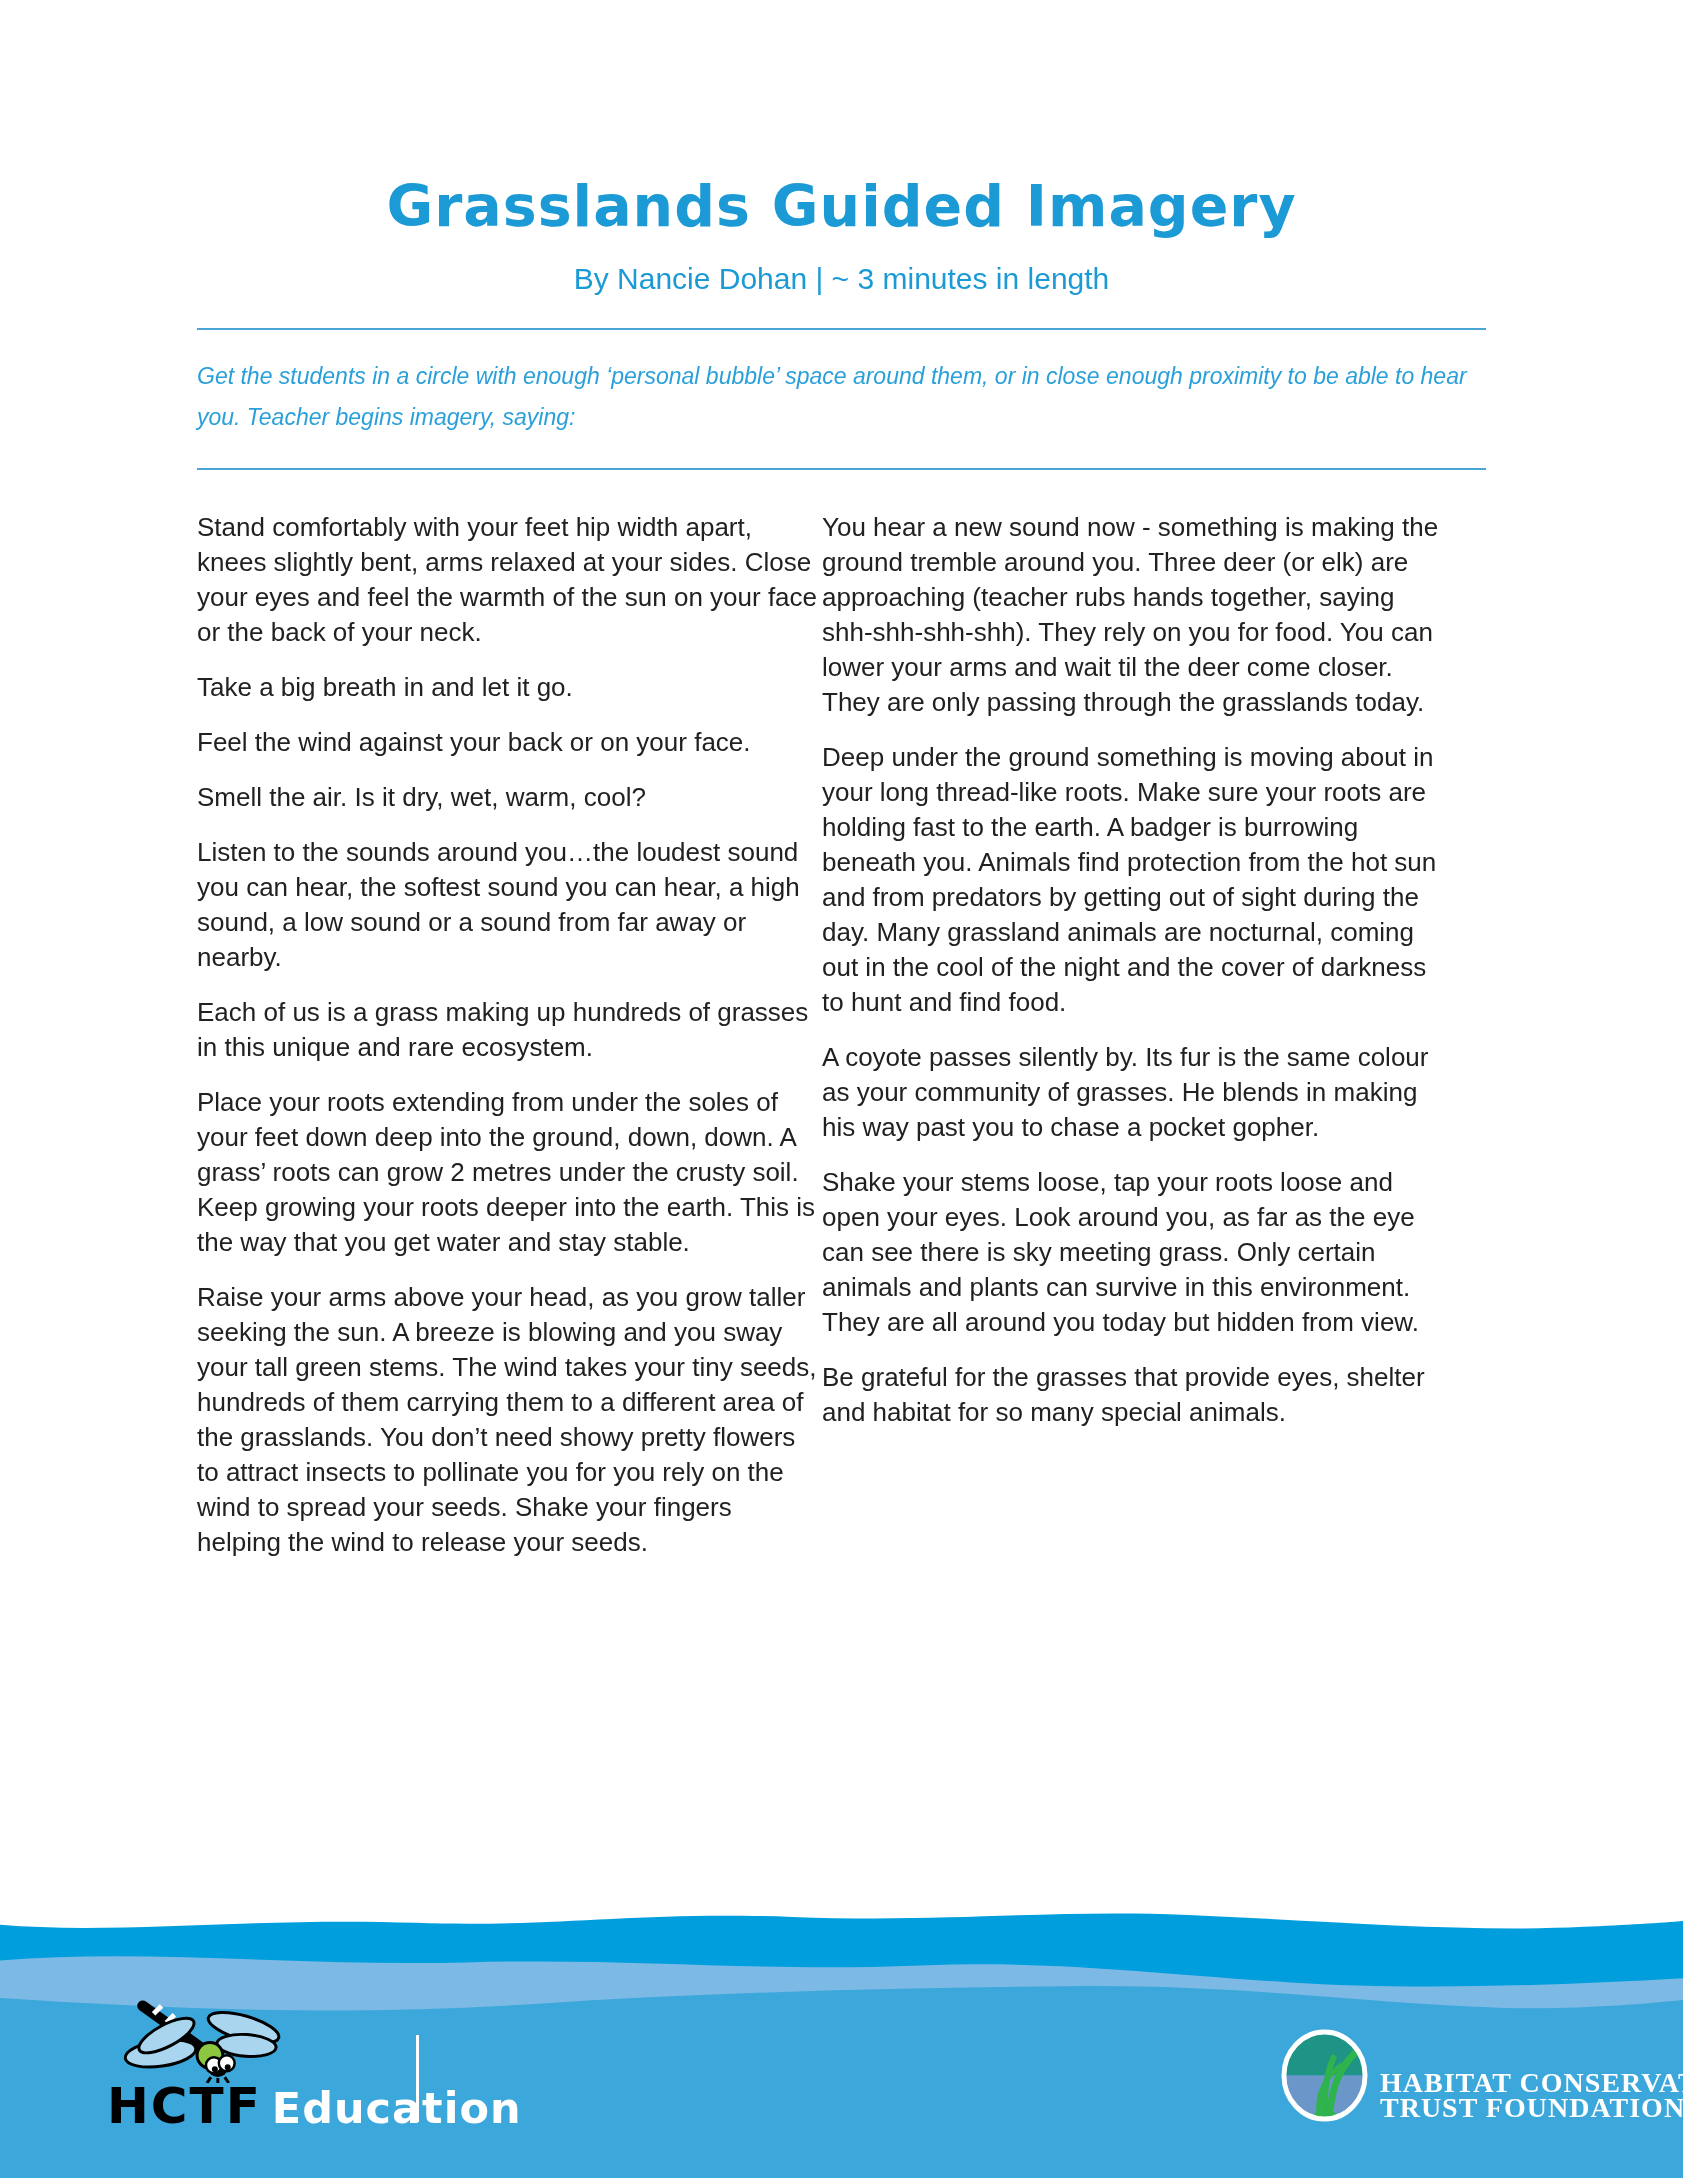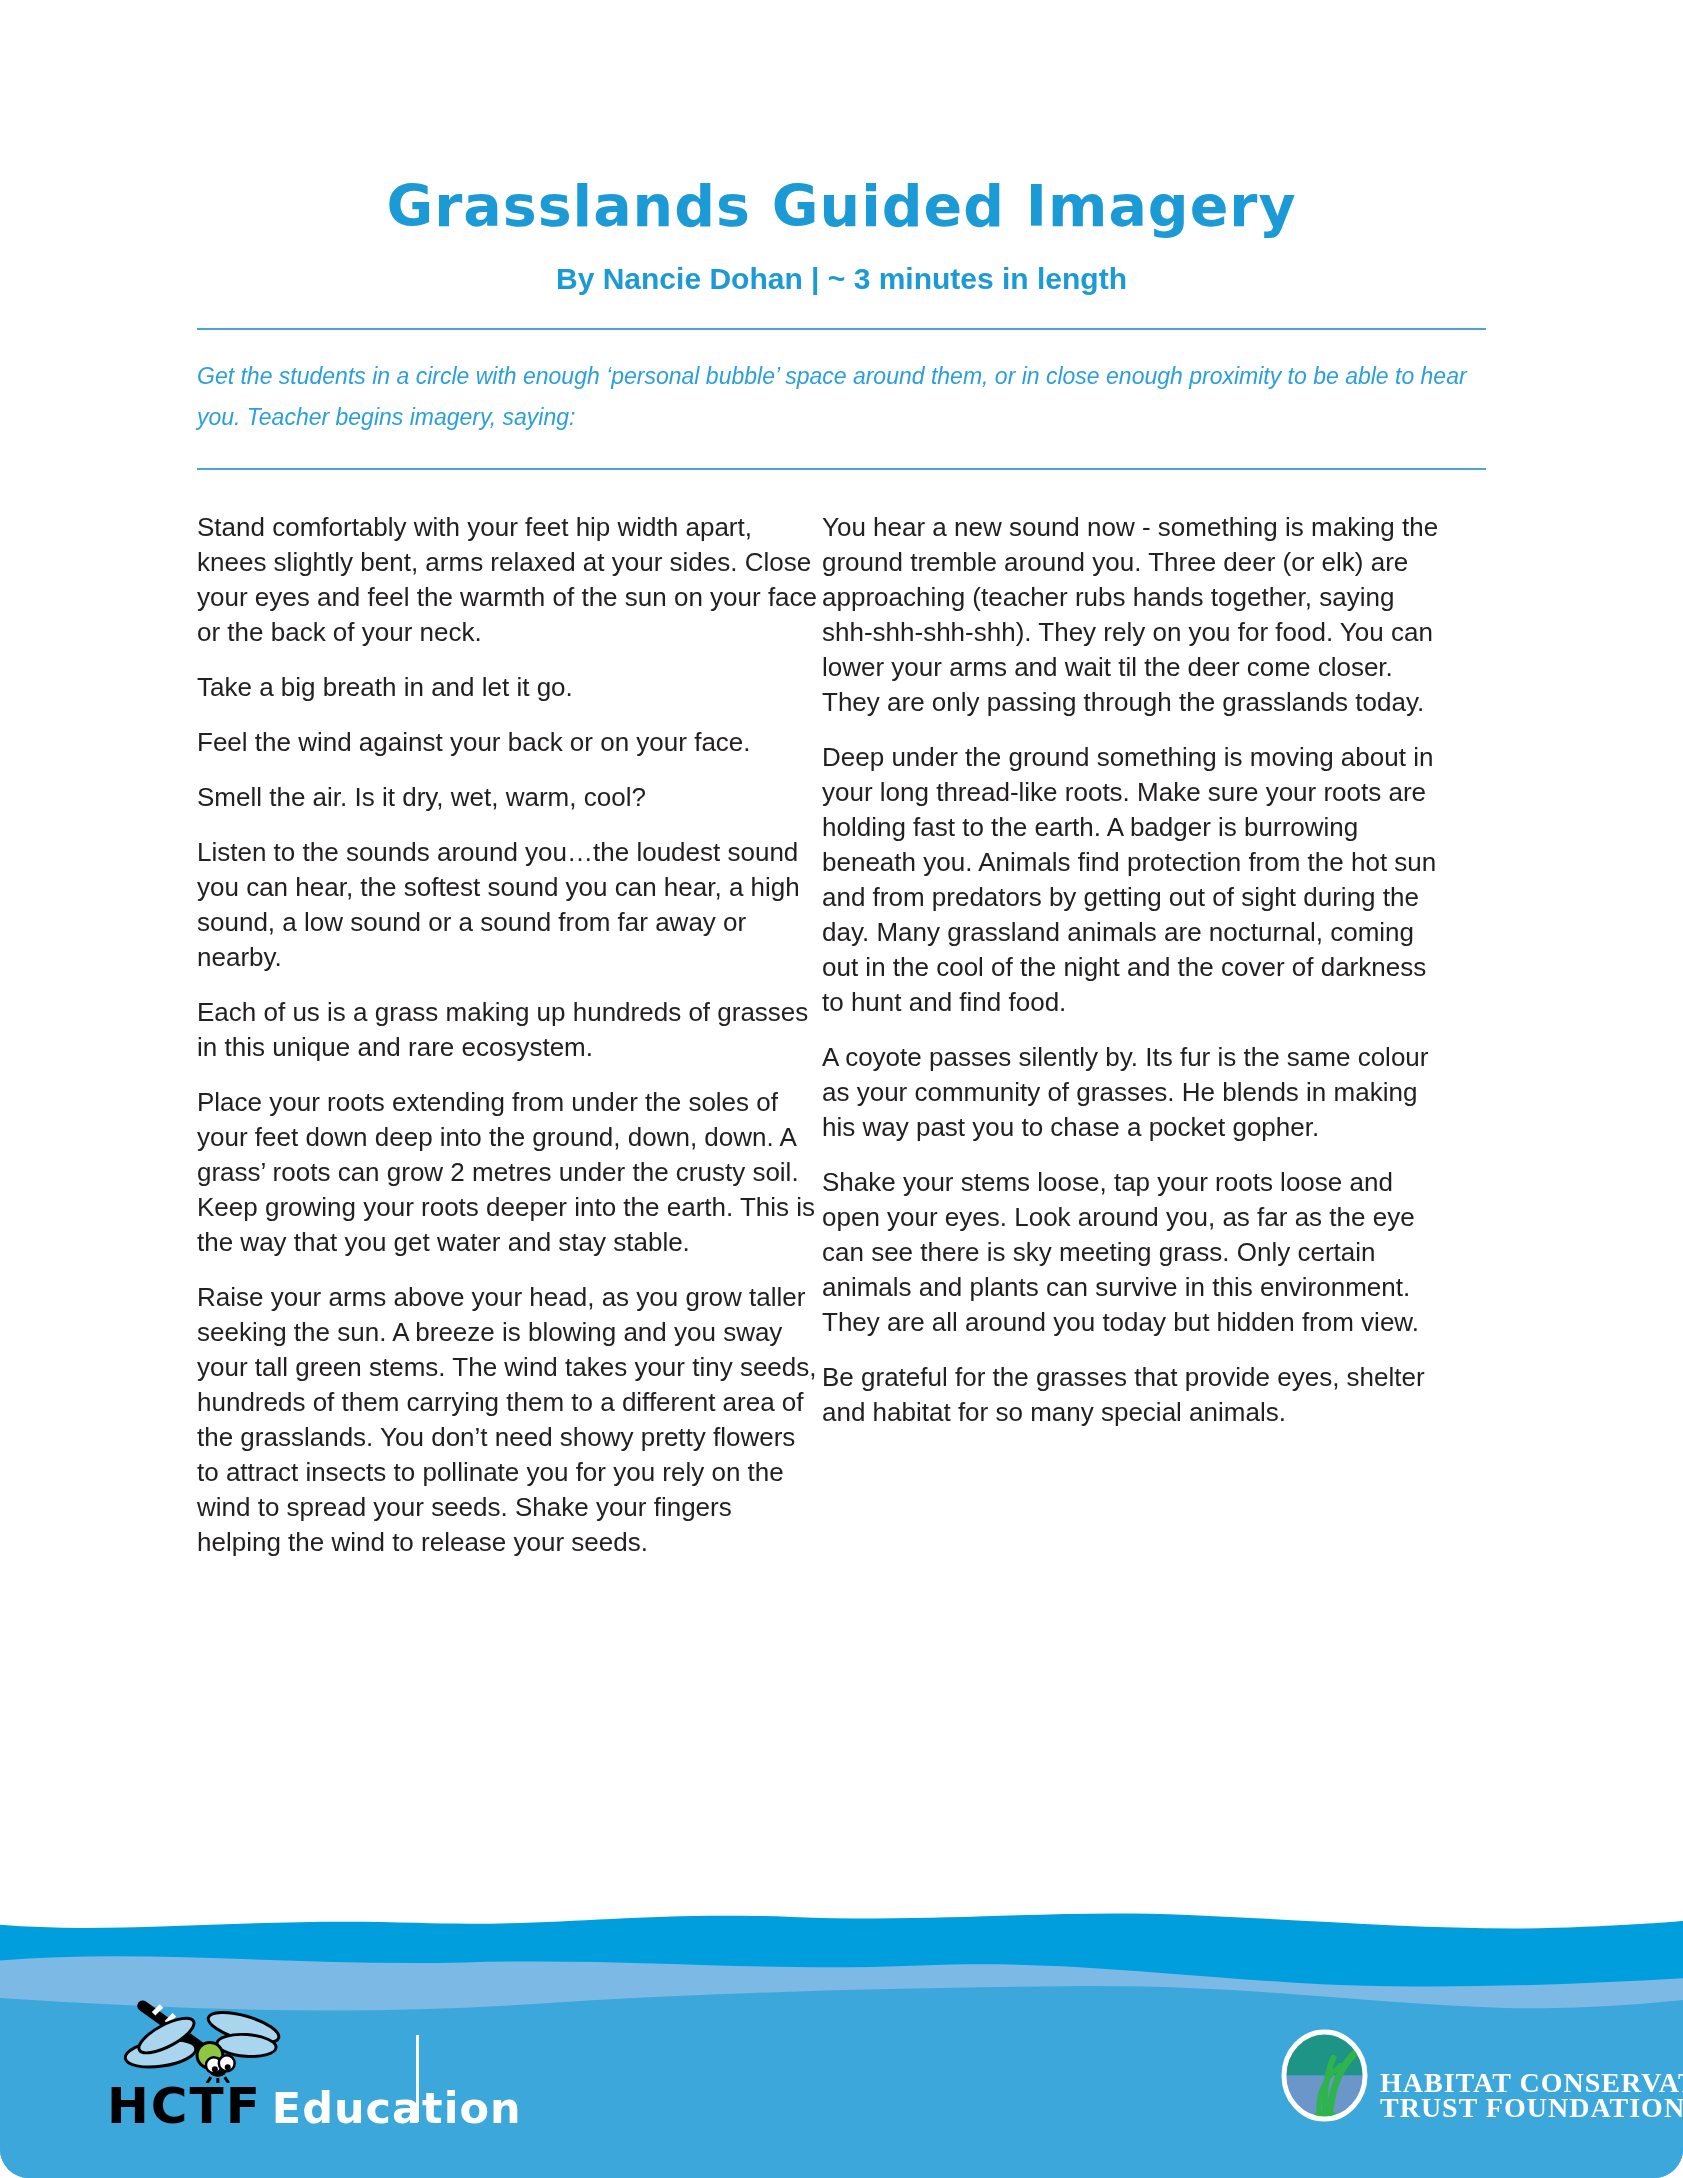--- a/index.html
+++ b/index.html
@@ -3,37 +3,36 @@
 <meta charset="utf-8">
 <style>
   html,body{margin:0;padding:0;background:#ffffff;}
   .page{
     position:relative;
     width:1683px;height:2178px;
     background:#ffffff;
     overflow:hidden;
     font-family:"Liberation Sans", sans-serif;
     color:var(--body_text,#232020);
-    border-radius:29px;
   }
   
   .header{padding-top:174px;text-align:center;}
   .doc-title{
     margin:0;
     font-family:"DejaVu Sans", sans-serif;
     font-weight:bold;
     font-size:57px;
     line-height:1.15;
     letter-spacing:1px;
     color:var(--title_blue,#1C9AD6);
   }
   .byline{
     margin-top:22px;
     font-size:30px;
-    font-weight:bold;
+    font-weight:normal;
     color:var(--title_blue,#1C9AD6);
   }
   
   .rule{
     width:1289px;margin:0 auto;
     border-top:2px solid var(--rule_blue,#49A5D6);
   }
   .rule-top{margin-top:32px;}
   .instruction{
     width:1289px;margin:0 auto;

